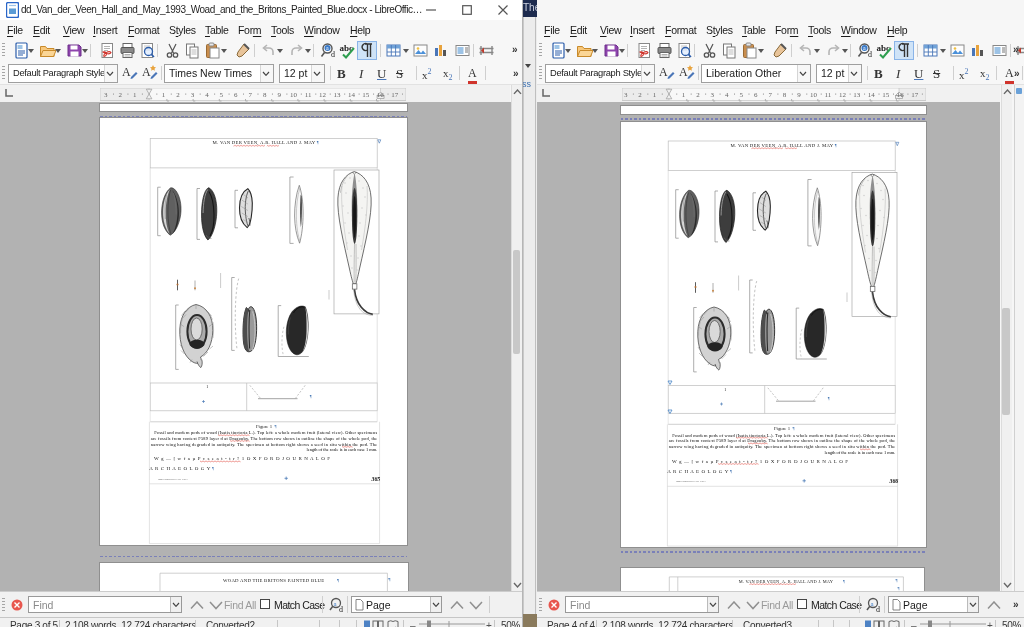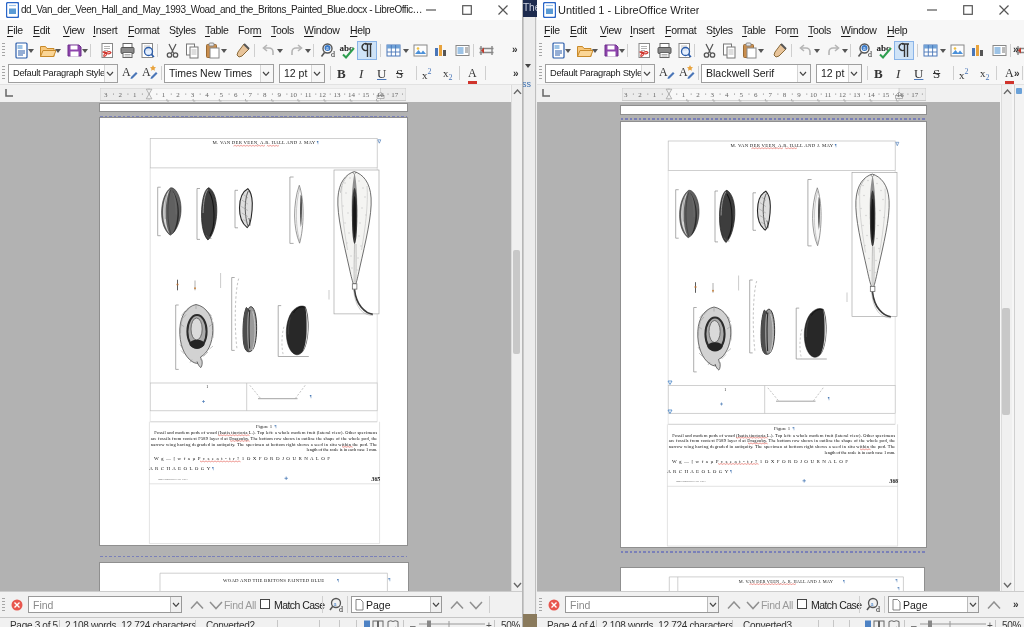--- a/index.html
+++ b/index.html
@@ -388,37 +388,20 @@
         <path d="M30 1 v6" stroke="#999"></path>
         <rect x="8" y="0.5" width="4" height="7" fill="#888"></rect>
       </svg>
       <span style="left:486px;color:#555">+</span>
       <div class="sep" style="left:494px;top:2px;height:10px;background:#c6c6c6"></div>
       <span style="left:501px">50%</span>
     </div>
   </div>
 
 <div class="win" id="winR" style="left:537px; width:487px;">
-    <div class="titlebar">
-    <svg class="abs" style="left:6px;top:2px" width="13" height="16">
-        <rect x="0.5" y="0.5" width="12" height="15" rx="1.5" fill="#fff" stroke="#2a66c8" stroke-width="1.4"></rect>
-        <rect x="3" y="6.5" width="7" height="5.5" fill="#5b9bd5"></rect>
-        <path d="M3 3.5 h7" stroke="#9dc3e6" stroke-width="1.2"></path>
-      </svg>
-    <div class="titletxt" style="left:21px;max-width:300px;font-size:11px;letter-spacing:0">Untitled 1 - LibreOffice Writer</div>
-    <svg class="abs" style="left:390px;top:9px" width="10" height="2">
-        <path d="M0 1 h10" stroke="#555" stroke-width="1.2"></path>
-      </svg>
-    <svg class="abs" style="left:426px;top:5px" width="10" height="10">
-        <rect x="0.7" y="0.7" width="8.6" height="8.6" fill="none" stroke="#555" stroke-width="1.2"></rect>
-      </svg>
-    <svg class="abs" style="left:462px;top:5px" width="10" height="10">
-        <path d="M0.5 0.5 L9.5 9.5 M9.5 0.5 L0.5 9.5" stroke="#555" stroke-width="1.2"></path>
-      </svg>
-  </div>
     <div class="menubar">
       <span style="left:7px"><u>F</u>ile</span>
       <span style="left:33px"><u>E</u>dit</span>
       <span style="left:63px"><u>V</u>iew</span>
       <span style="left:93px"><u>I</u>nsert</span>
       <span style="left:128px"><u>F</u>ormat</span>
       <span style="left:169px">S<u>t</u>yles</span>
       <span style="left:205px"><u>T</u>able</span>
       <span style="left:238px">For<u>m</u></span>
       <span style="left:271px"><u>T</u>ools</span>
@@ -551,21 +534,21 @@
       <text x="0" y="12" font-size="12" fill="#333" font-family="Liberation Serif">A</text>
       <path d="M9 13 l5-5 1.5 1.5-5 5-2 .5z" fill="#4a76b8"></path>
     </svg>
     <svg class="abs" style="left:142px;top:64px" width="17" height="17">
       <text x="0" y="12" font-size="12" fill="#333" font-family="Liberation Serif">A</text>
       <path d="M9 13 l5-5 1.5 1.5-5 5-2 .5z" fill="#4a76b8"></path>
       <path d="M11 1 l1 2 2 .3-1.5 1.4.4 2-1.9-1-1.9 1 .4-2L8 3.3l2-.3z" fill="#e8a33d"></path>
     </svg>
     <div class="sep" style="left:161px;top:66px;height:14px"></div>
     <div class="combo" style="left:164px;top:64px;width:110px;height:19px">
-      <div class="txt">Blackwell Serif</div>
+      <div class="txt">Liberation Other</div>
       <div class="btn"></div>
     </div>
     <svg class="abs" style="left:262px;top:71px" width="8" height="5.300000000000001">
       <path d="M0,0 L3,3.3000000000000003 L6,0" transform="translate(1,1)" fill="none" stroke="#444" stroke-width="1.2"></path>
     </svg>
     <div class="combo" style="left:279px;top:64px;width:46px;height:19px">
       <div class="txt">12 pt</div>
       <div class="btn"></div>
     </div>
     <svg class="abs" style="left:313px;top:71px" width="8" height="5.300000000000001">

